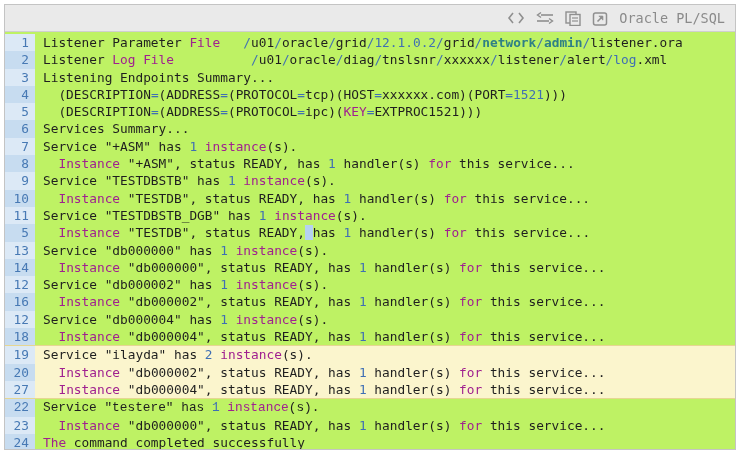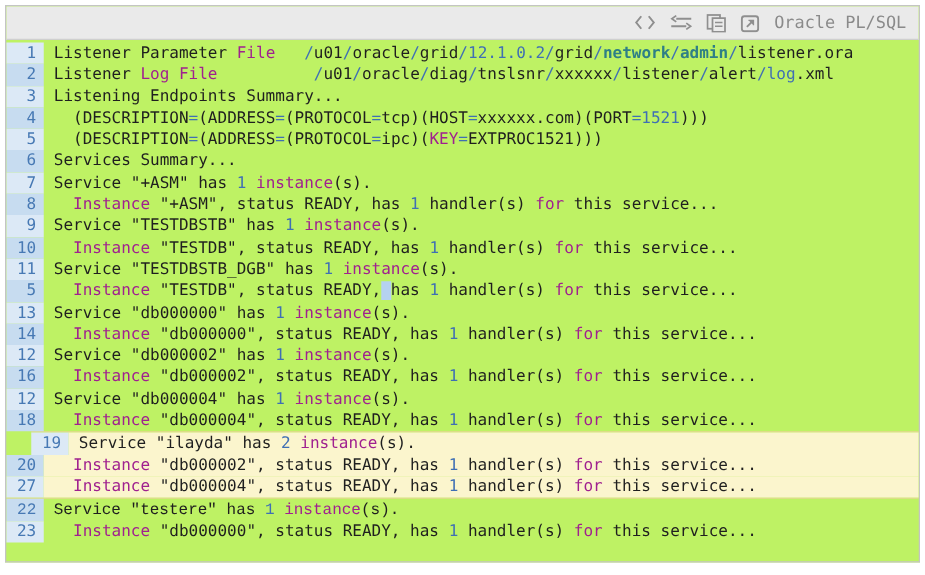--- a/index.html
+++ b/index.html
@@ -27,21 +27,21 @@
   .codearea{padding-top:2px;}
   .row{display:flex;height:17.3px;line-height:17.3px;font-size:12.8px;}
   .ln{
     width:30px;flex:0 0 30px;text-align:right;padding-right:6px;
     color:var(--c-ln);user-select:none;
   }
   .row:nth-child(odd) .ln{background:var(--c-gut1);}
   .row:nth-child(even) .ln{background:var(--c-gut2);}
   .code{flex:1;white-space:pre;color:var(--c-text);padding-left:8px;}
   .row.hl .code{background:var(--c-hl);}
-  .row:not(.hl) + .row.hl{border-top:1px solid var(--c-hlb);height:18.3px;margin-left:20px;}
+  .row:not(.hl) + .row.hl{border-top:1px solid var(--c-hlb);height:18.3px;}
   .row.hl + .row:not(.hl){border-top:1px solid var(--c-hlb);height:18.3px;font-family:Liberation Mono, monospace;}
   .seg-k{color:var(--c-key);}
   .seg-b{color:var(--c-blue);}
   .seg-t{color:var(--c-teal);font-weight:bold;}
   .seg-sel{background:var(--c-sel);}
 </style>
 </head>
 <body>
 
 <div class="widget">
@@ -155,14 +155,18 @@
         <span class="code"><span>  </span><span class="seg-k">Instance</span><span> "db000004", status READY, has </span><span class="seg-b">1</span><span> handler(s) </span><span class="seg-k">for</span><span> this service...</span></span>
       </div>
       <div class="row">
         <span class="ln">22</span>
         <span class="code"><span>Service "testere" has </span><span class="seg-b">1</span><span> </span><span class="seg-k">instance</span><span>(s).</span></span>
       </div>
       <div class="row">
         <span class="ln">23</span>
         <span class="code"><span>  </span><span class="seg-k">Instance</span><span> "db000000", status READY, has </span><span class="seg-b">1</span><span> handler(s) </span><span class="seg-k">for</span><span> this service...</span></span>
       </div>
+      <div class="row">
+        <span class="ln">24</span>
+        <span class="code"><span class="seg-k">The</span><span> command completed successfully</span></span>
+      </div>
     </div>
 </div>
 
 </body></html>

